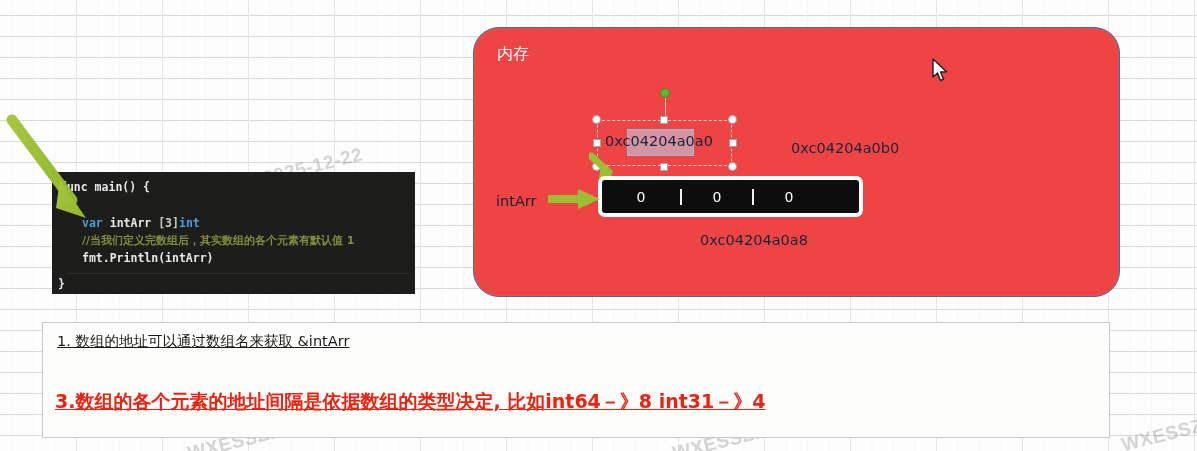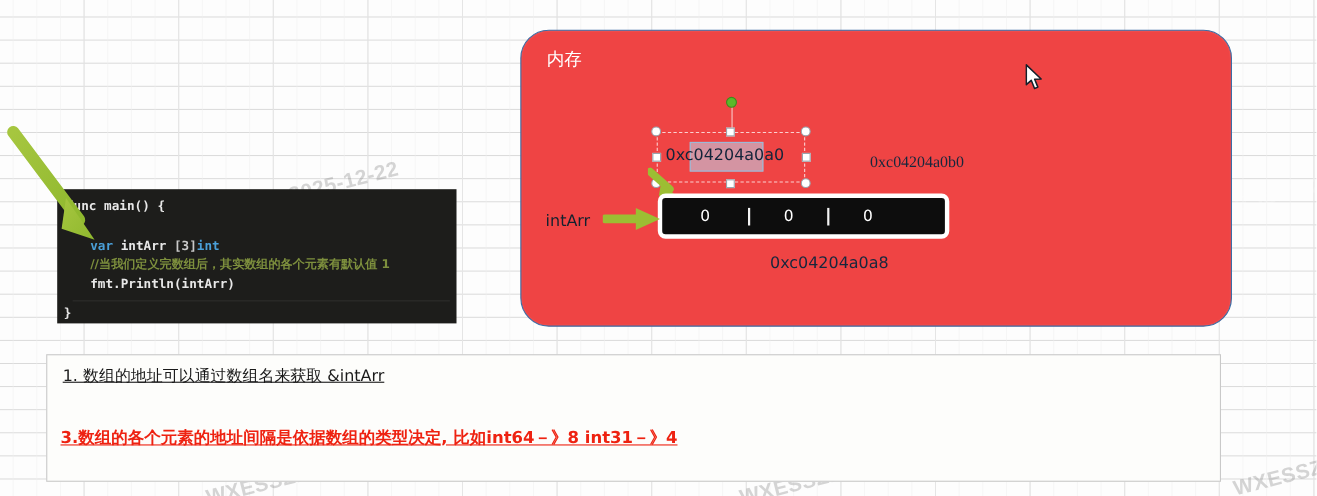--- a/index.html
+++ b/index.html
@@ -199,21 +199,21 @@
   }
 
   
   .addr {
     position: absolute;
     color: #16273d;
     font-size: 14.5px;
     font-family: "DejaVu Sans", sans-serif;
     white-space: nowrap;
   }
-  #addr-right  { left: 791px; top: 140px; font-family: Liberation Serif, serif; }
+  #addr-right  { left: 791px; top: 140px; }
   #addr-bottom { left: 700px; top: 232px; }
 
   #intarr-label {
     position: absolute;
     left: 496px;
     top: 193px;
     color: #12222f;
     font-size: 14.5px;
     font-family: "DejaVu Sans", sans-serif;
   }
@@ -235,21 +235,21 @@
     box-sizing: border-box;
   }
   .note {
     position: absolute;
     white-space: nowrap;
     font-family: "DejaVu Sans", sans-serif;
     text-decoration: underline;
   }
   .note.n1 { left: 14px; top: 9px;  font-size: 14.5px; color: #1a1a1a; }
   .note.n2 { left: 14px; top: 34px; font-size: 14.5px; color: #1a1a1a; }
-  .note.n3 { left: 12px; top: 66px; font-size: 15px; font-weight: bold; color: #ee2211; }
+  .note.n3 { left: 12px; top: 66px; font-size: 19px; font-weight: bold; color: #ee2211; }
 </style>
 </head>
 <body>
 
 <div id="screen">
 
   <div id="grid">
     <div id="grid-sub"></div>
   </div>
 

